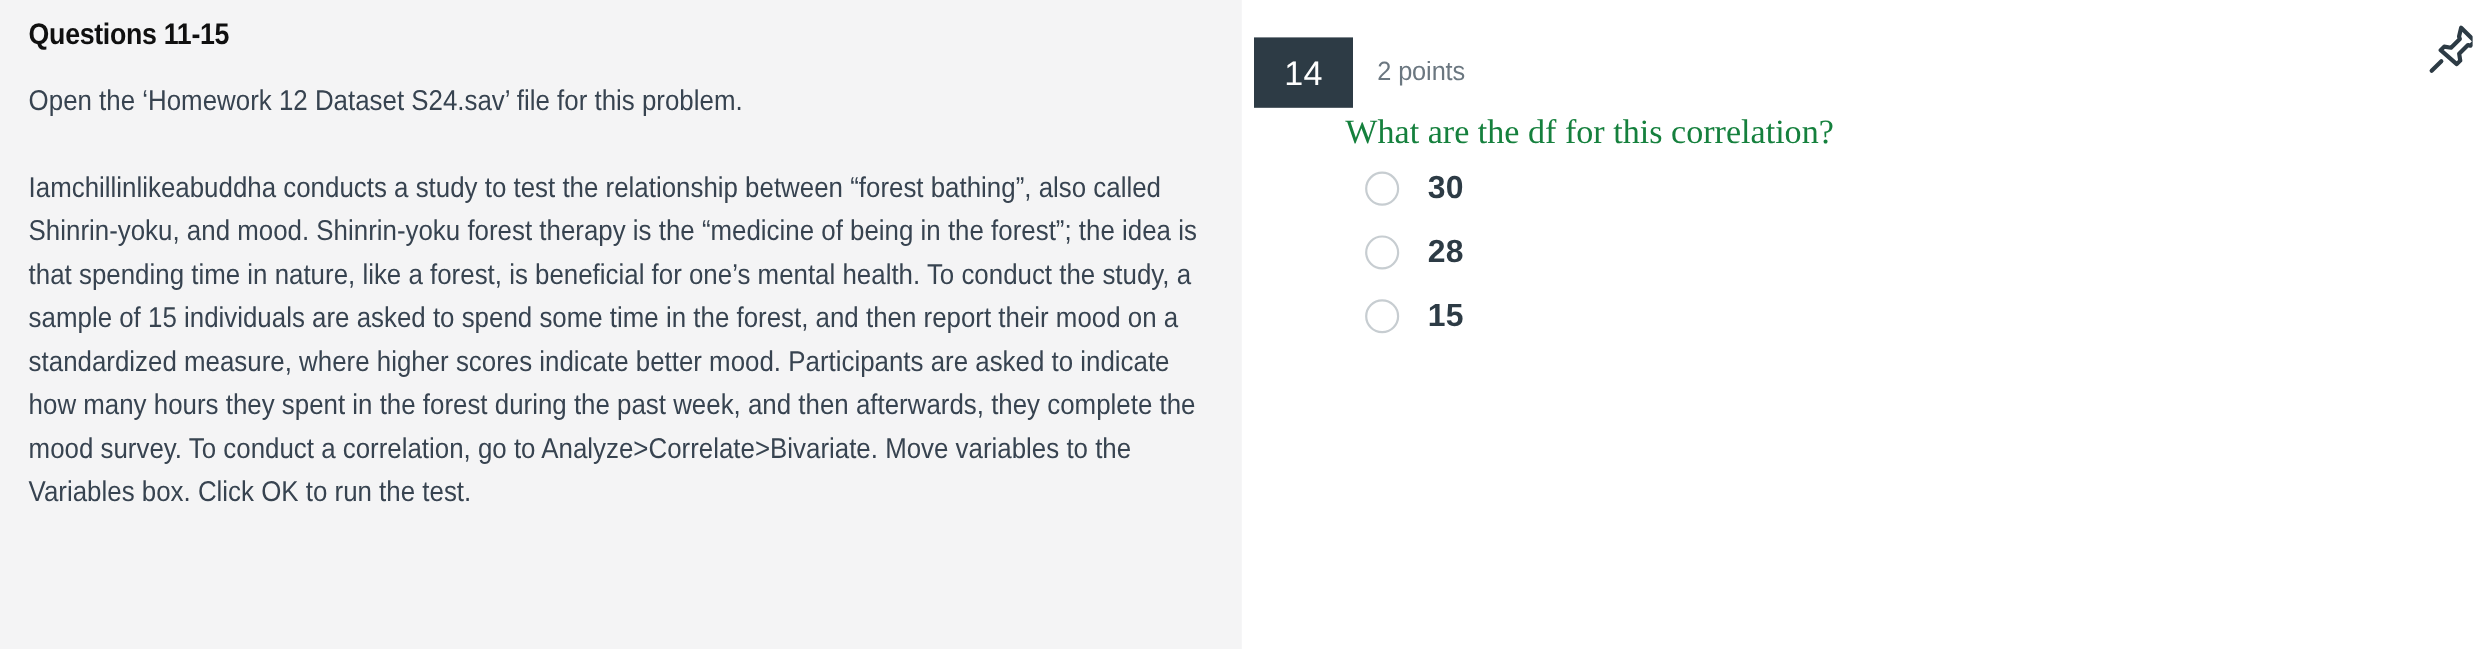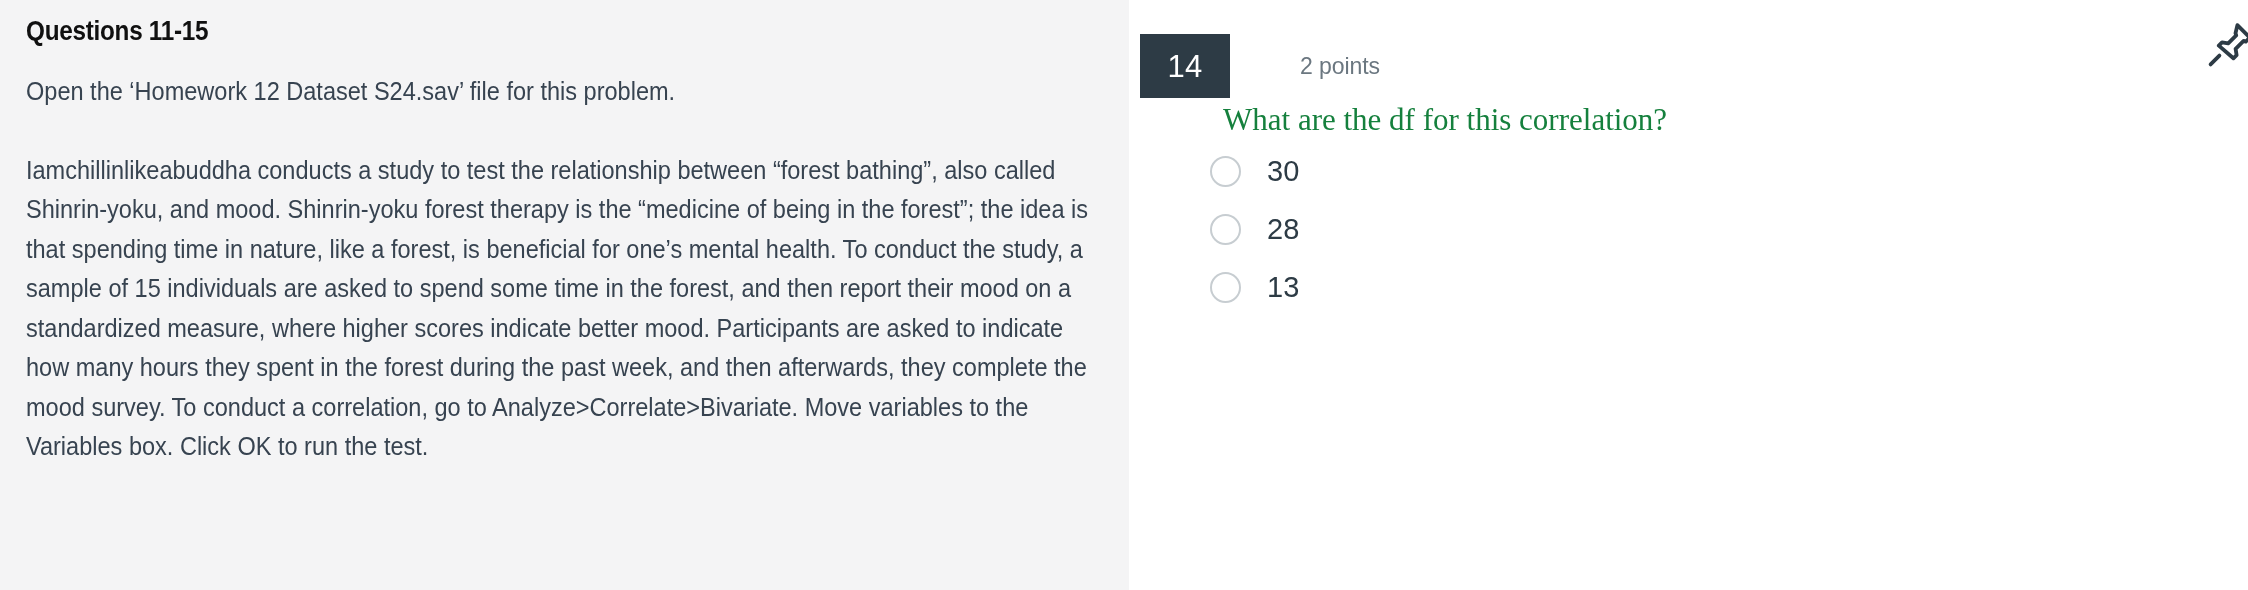--- a/index.html
+++ b/index.html
@@ -71,21 +71,20 @@
     overflow: hidden;
   }
 
   
   #question-header {
     position: absolute;
     left: 11px;
     top: 34px;
     display: flex;
     align-items: center;
-    gap: 48px;
   }
 
   #question-number-badge {
     width: 90px;
     height: 64px;
     background: #2d3b45;
     color: #ffffff;
     display: flex;
     align-items: center;
     justify-content: center;
@@ -126,23 +125,24 @@
     font-family: "Liberation Serif", serif;
     font-size: 31px;
     line-height: 36px;
     color: #15803d;
     white-space: nowrap;
   }
 
   
   #answer-options {
     position: absolute;
-    left: 81px;
+    left: 112px;
     top: 148px;
     width: 900px;
+    font-weight: bold;
   }
 
   .answer-option {
     display: flex;
     align-items: center;
     height: 46px;
     margin-bottom: 0px;
   }
   .answer-option + .answer-option { margin-top: 12px; }
 
@@ -202,22 +202,22 @@
       <div class="answer-option">
         <span class="answer-radio"></span>
         <span class="answer-label">30</span>
       </div>
 
       <div class="answer-option">
         <span class="answer-radio"></span>
         <span class="answer-label">28</span>
       </div>
 
-
       <div class="answer-option">
         <span class="answer-radio"></span>
-        <span class="answer-label">13</span>
+        <span class="answer-label">15</span>
       </div>
+
 
     </div>
 
   </div>
 </div>
 
 </body></html>

